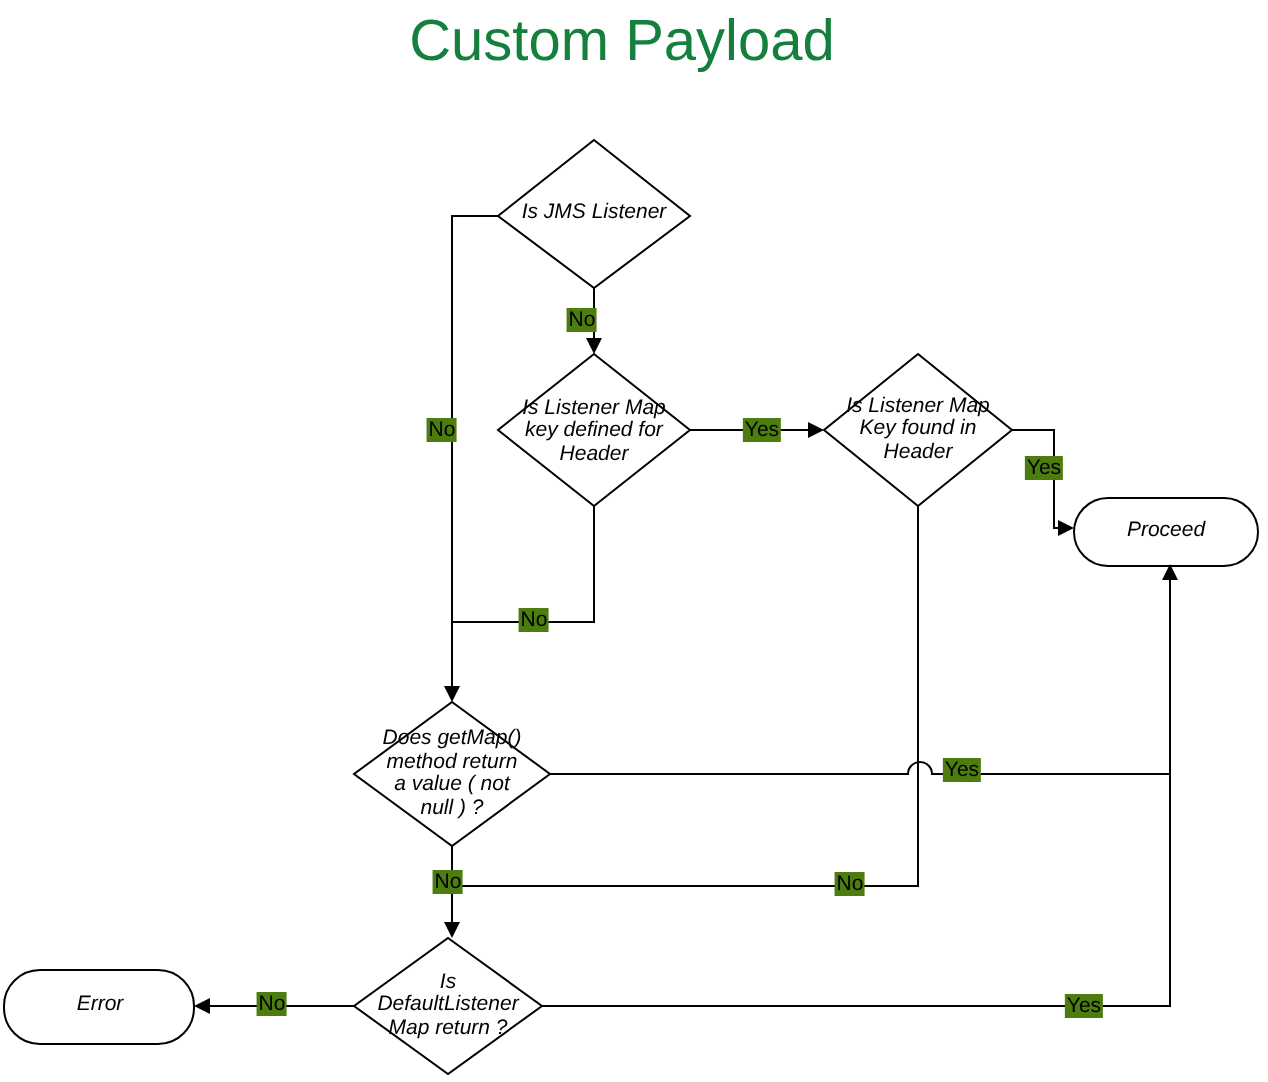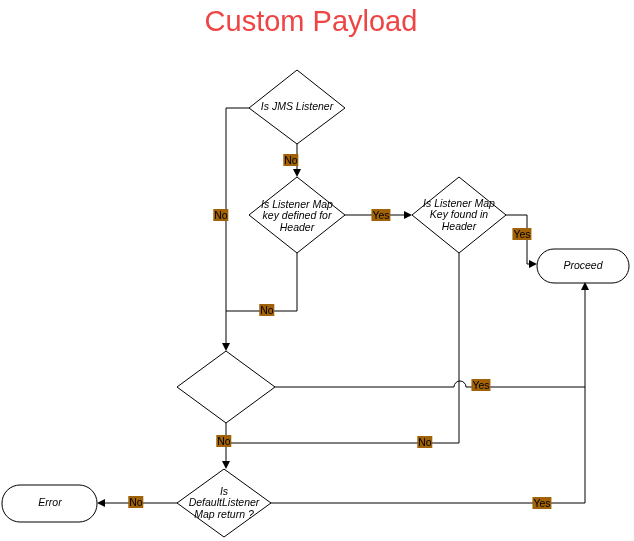--- a/index.html
+++ b/index.html
@@ -2,31 +2,31 @@
 <html><head>
 <meta charset="utf-8">
 <style>
   html,body { margin:0; padding:0; background:#fff; }
   .canvas {
     position:relative; width:634px; height:541px; background:#ffffff;
     font-family:"Liberation Sans", sans-serif; color:#000; overflow:hidden;
   }
   .title {
     position:absolute; top:5px; left:0; width:622px; margin:0;
-    text-align:center; font-size:29px; font-weight:400; color:#ef4444;
+    text-align:center; font-size:29px; font-weight:400; color:#15803d;
   }
   svg.wires { position:absolute; left:0; top:0; }
   .node-label {
     position:absolute; display:flex; align-items:center; justify-content:center;
     text-align:center; white-space:pre-line;
     font-size:10.5px; line-height:11.5px; color:#000;font-style:italic;
   }
   .edge-label {
     position:absolute; transform:translate(-50%,-50%);
-    background:#a16207; font-size:10.5px; line-height:12px; padding:0 1px; color:#000;
+    background:#4d7c0f; font-size:10.5px; line-height:12px; padding:0 1px; color:#000;
   }
 </style>
 </head>
 <body>
 
 <div class="canvas">
 
   <h1 class="title">Custom Payload</h1>
 
   <svg class="wires" width="634" height="541" viewBox="0 0 634 541">
@@ -65,20 +65,24 @@
     </g>
   </svg>
 
   <div class="node-label" style="left:249px;top:96px;width:96px;height:22px;">Is JMS Listener</div>
   <div class="node-label" style="left:249px;top:196px;width:96px;height:40px;">Is Listener Map
 key defined for
 Header</div>
   <div class="node-label" style="left:411px;top:195px;width:96px;height:40px;">Is Listener Map
 Key found in
 Header</div>
+  <div class="node-label" style="left:178px;top:363px;width:96px;height:48px;">Does getMap()
+method return
+a value ( not
+null ) ?</div>
   <div class="node-label" style="left:176px;top:483px;width:96px;height:40px;">Is
 DefaultListener
 Map return ?</div>
   <div class="node-label" style="left:5px;top:493px;width:90px;height:20px;">Error</div>
   <div class="node-label" style="left:538px;top:256px;width:90px;height:20px;">Proceed</div>
 
   <span class="edge-label" style="left:291px;top:160px;">No</span>
   <span class="edge-label" style="left:221px;top:215px;">No</span>
   <span class="edge-label" style="left:381px;top:215px;">Yes</span>
   <span class="edge-label" style="left:522px;top:234px;">Yes</span>

